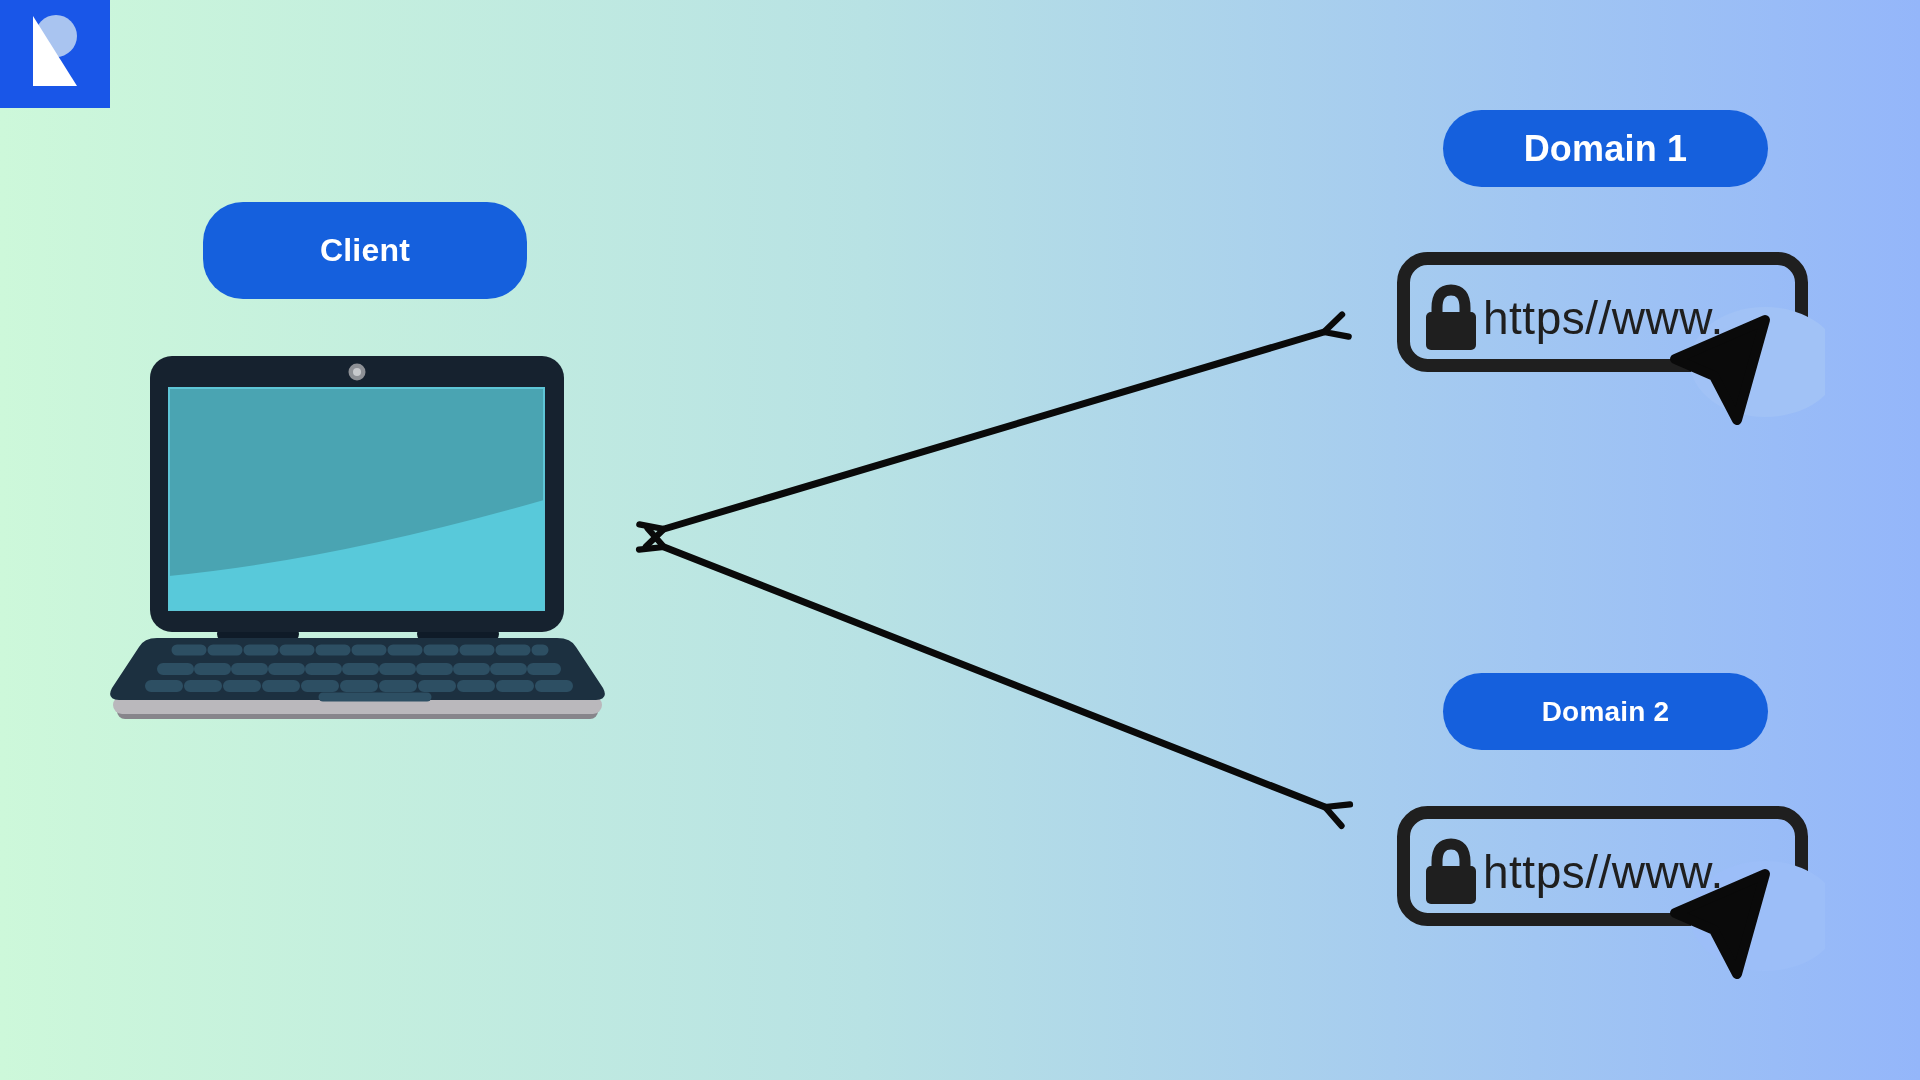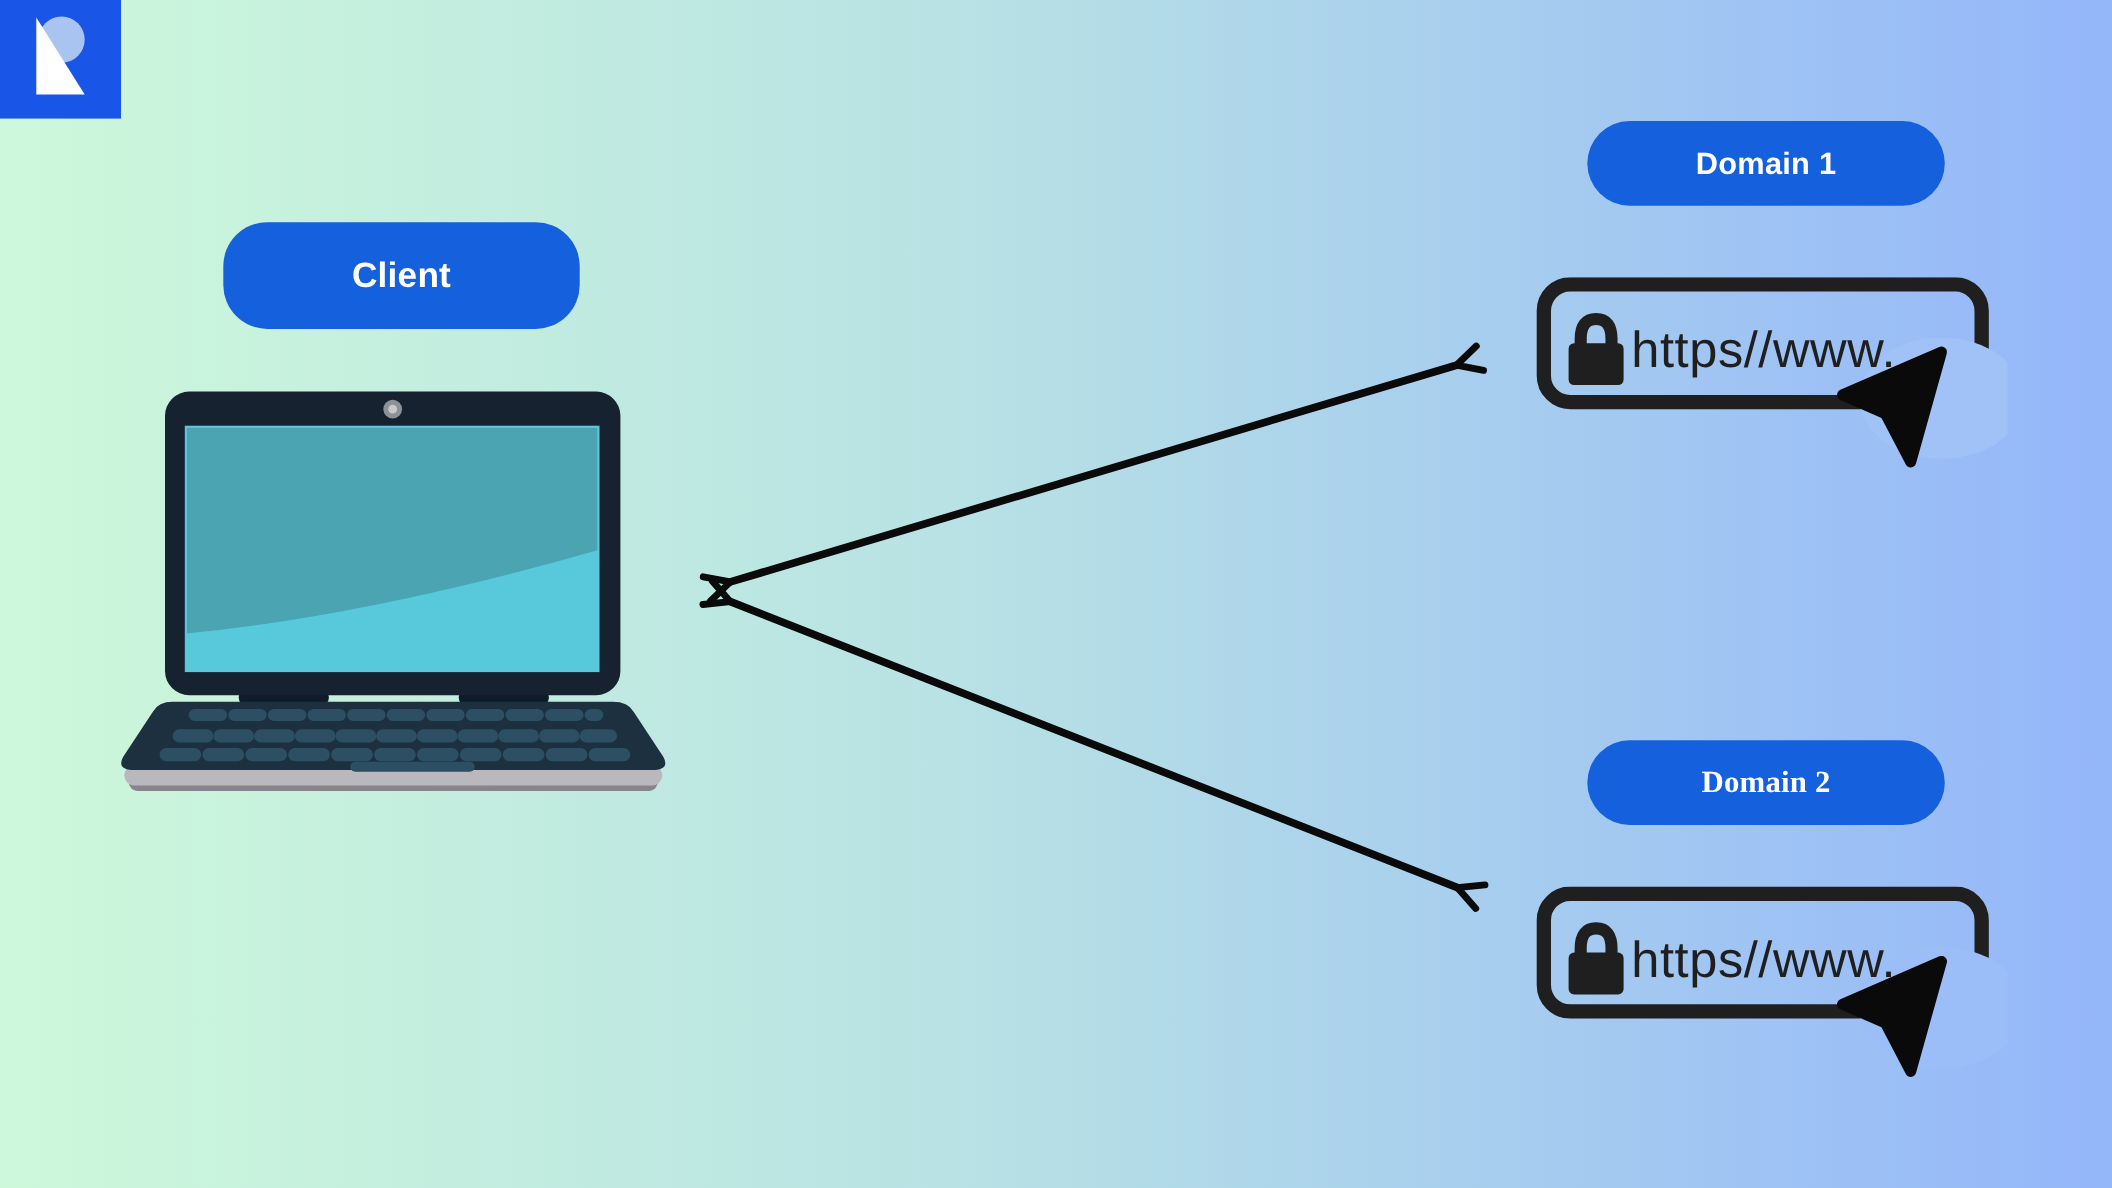--- a/index.html
+++ b/index.html
@@ -11,22 +11,22 @@
   .abs{position:absolute;}
   
   .logo{left:0;top:0;}
   
   .pill{
     display:flex;align-items:center;justify-content:center;
     background:var(--pill);color:var(--pill-text);
     font-weight:700;border-radius:40px;letter-spacing:.2px;
   }
   .pill-client{left:203px;top:202px;width:324px;height:97px;font-size:32px;}
-  .pill-domain1{left:1443px;top:110px;width:325px;height:77px;font-size:28px;}
-  .pill-domain2{left:1443px;top:673px;width:325px;height:77px;font-size:28px;font-family:Liberation Serif, serif;}
+  .pill-domain1{left:1443px;top:110px;width:325px;height:77px;font-size:36px;}
+  .pill-domain2{left:1443px;top:673px;width:325px;height:77px;font-size:28px;}
   
   .laptop{left:105px;top:350px;}
   .bezel{fill:var(--laptop-bezel);}
   .screen{fill:var(--laptop-screen);stroke:var(--screen-edge);stroke-width:2;}
   .screen-light{fill:var(--laptop-screen-light);}
   .base{fill:var(--laptop-base);}
   .feet{fill:var(--laptop-feet);}
   .bottom-strip{fill:var(--laptop-bottom);}
   .bottom-shadow{fill:var(--laptop-shadow);}
   .keys{stroke:var(--laptop-keys);stroke-linecap:round;fill:none;}

